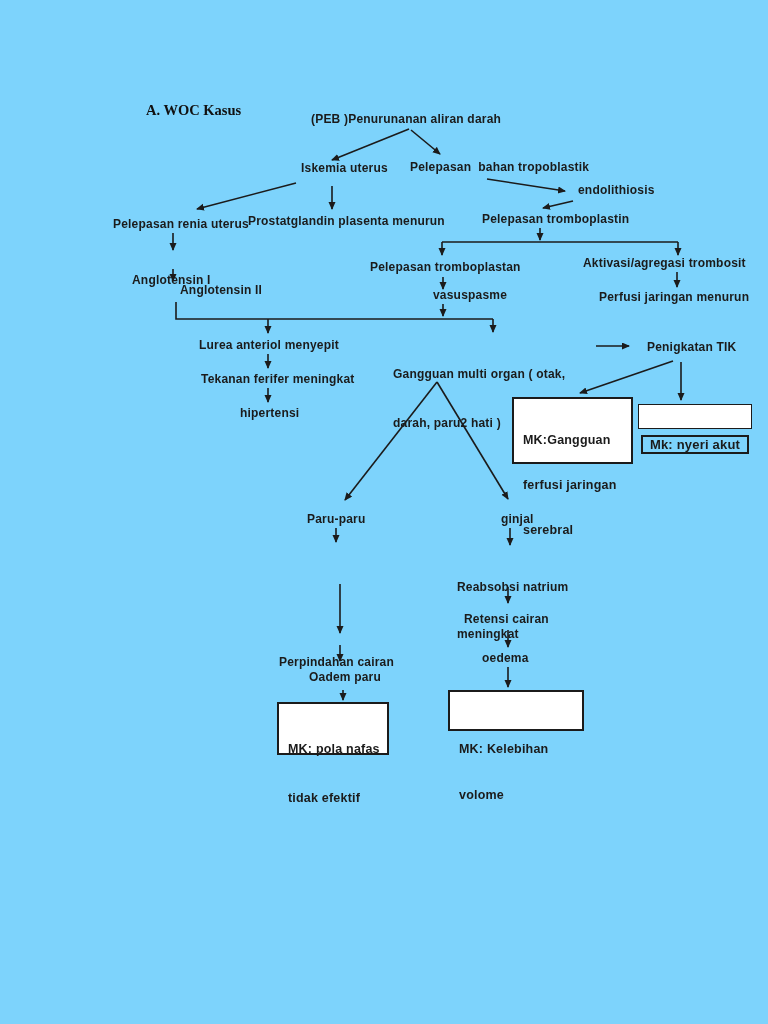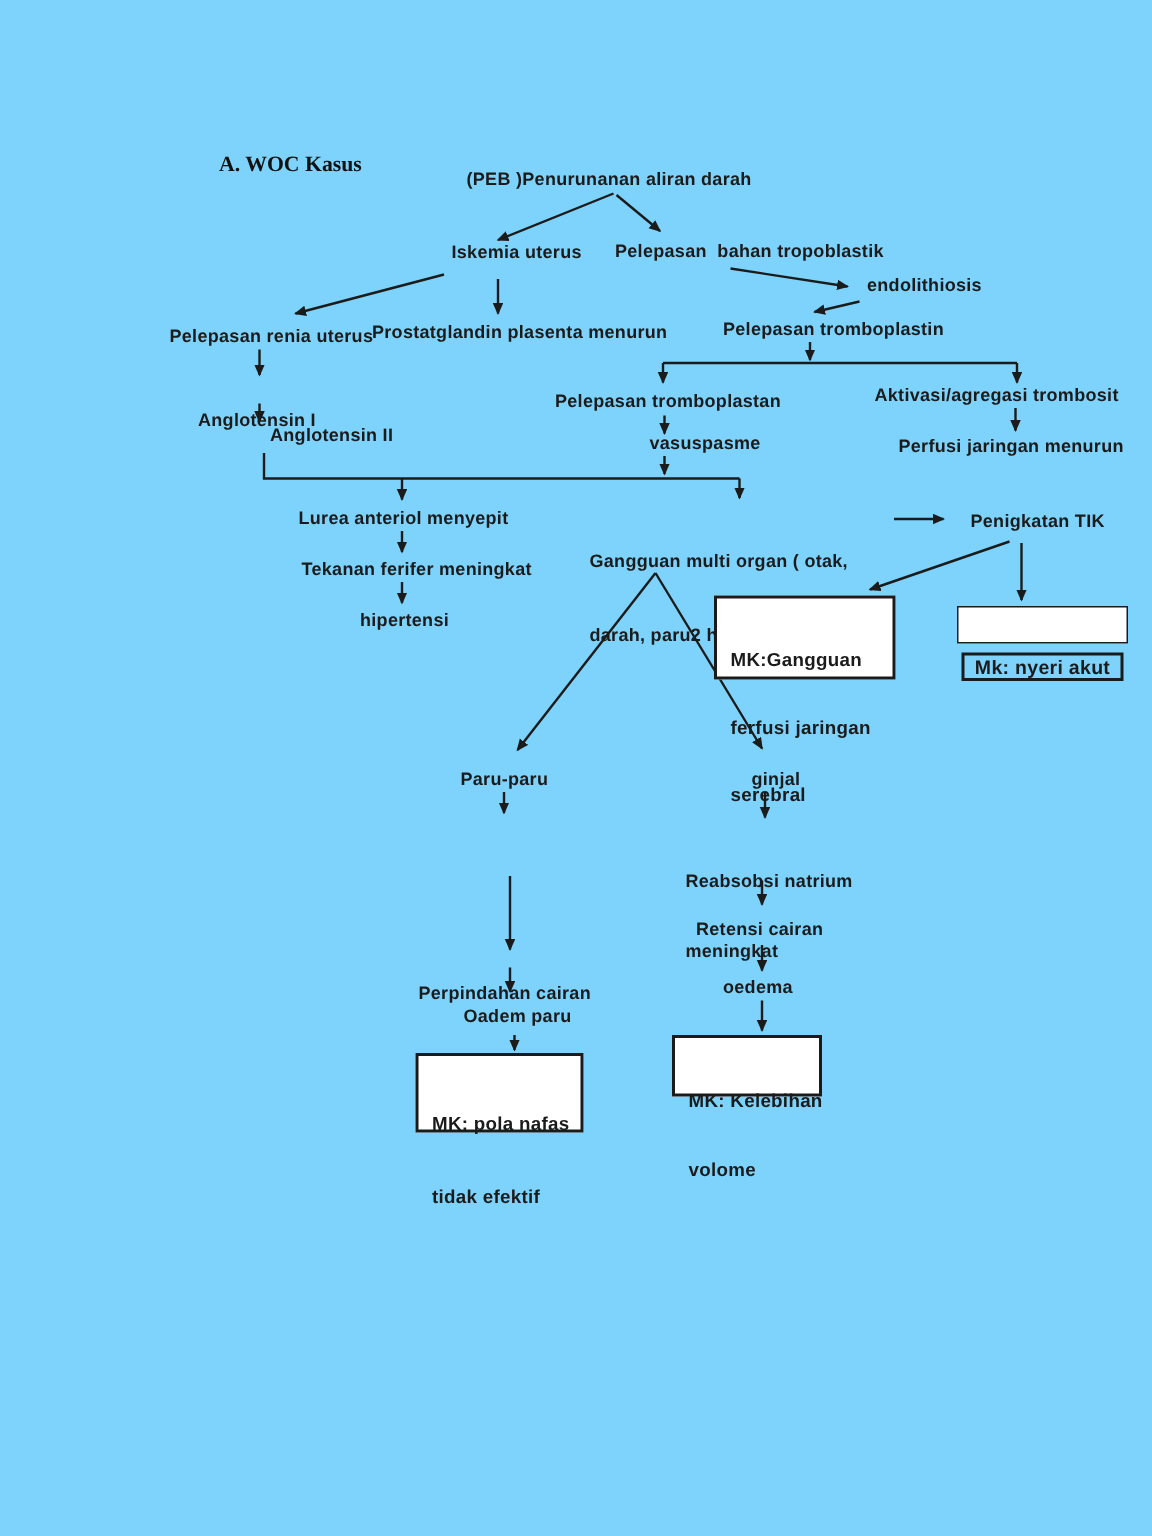--- a/index.html
+++ b/index.html
@@ -108,33 +108,33 @@
   <div class="node" style="left:501px;top:512px;">ginjal</div>
   <div class="node lh19" style="left:457px;top:550px;">
     <span class="l">Reabsobsi natrium</span>
     <span class="l">meningkat</span>
   </div>
   <div class="node" style="left:279px;top:632px;margin-top:23px;">Perpindahan cairan</div>
   <div class="node" style="left:464px;top:612px;">Retensi cairan</div>
   <div class="node" style="left:309px;top:670px;">Oadem paru</div>
   <div class="node" style="left:482px;top:651px;">oedema</div>
 
-  <div class="mkbox pad" style="left:476px;top:397px;width:121px;height:56px;">
+  <div class="mkbox pad" style="left:512px;top:397px;width:121px;height:67px;">
     <span class="l">MK:Gangguan</span>
     <span class="l">ferfusi jaringan</span>
     <span class="l">serebral</span>
   </div>
 
   <div class="mkbox dbl" style="left:638px;top:404px;width:114px;height:25px;border-width:1.5px;">
     <div class="dbl-inner">Mk: nyeri akut</div>
   </div>
 
   <div class="mkbox" style="left:277px;top:702px;width:112px;height:53px;padding:7px 4px 4px 9px;">
     <span class="l" style="line-height:21px;">MK: pola nafas</span>
     <span class="l" style="line-height:21px;">tidak efektif</span>
   </div>
 
-  <div class="mkbox" style="left:448px;top:690px;width:100px;height:41px;padding:5px 4px 4px 9px;">
+  <div class="mkbox" style="left:448px;top:690px;width:136px;height:41px;padding:20px 4px 4px 9px;">
     <span class="l" style="line-height:18px;">MK: Kelebihan</span>
     <span class="l" style="line-height:18px;">volome</span>
   </div>
 
 </div>
 
 </body></html>

